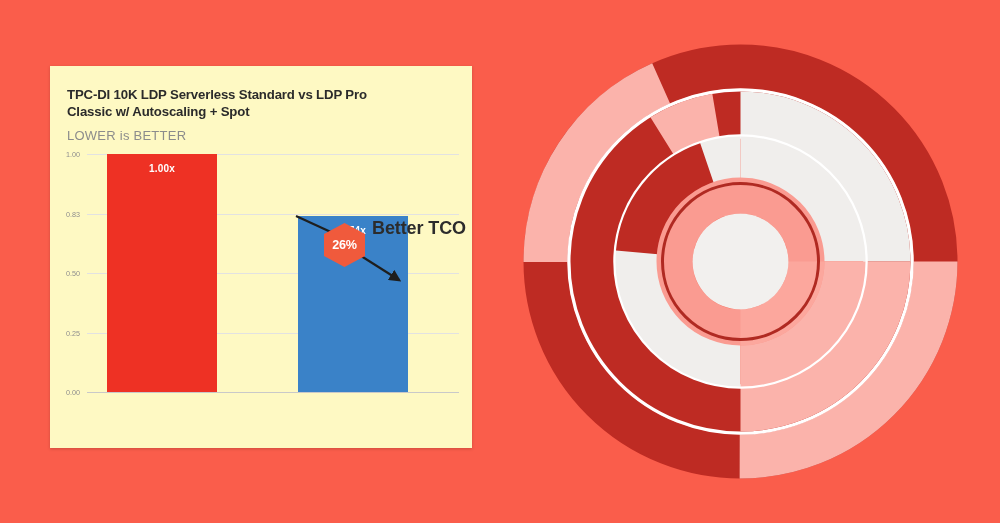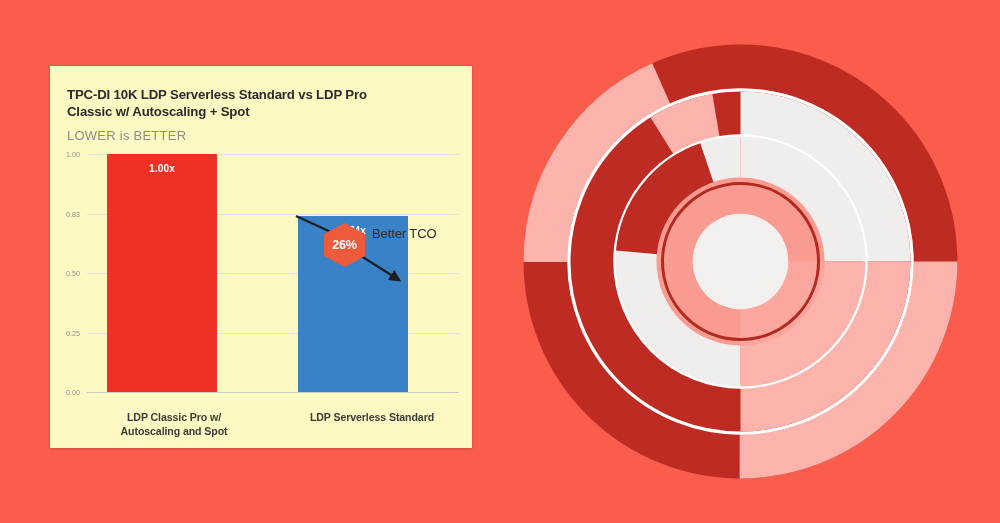--- a/index.html
+++ b/index.html
@@ -137,23 +137,23 @@
   }
   #badge-26 span {
     color: #FFFFFF;
     font-size: 12.6px;
     font-weight: bold;
     letter-spacing: -0.3px;
   }
   #better-tco {
     position: absolute;
     left: 322px;
-    top: 160px;
-    font-size: 13px;
-    font-weight: normal;
+    top: 152px;
+    font-size: 18px;
+    font-weight: bold;
     color: #2C2C2C;
     letter-spacing: -0.1px;
     white-space: nowrap;
   }
 
   
   #ring-graphic {
     position: absolute;
     left: 508px;
     top: 44px;
@@ -191,22 +191,20 @@
       </div>
 
       <div class="bar" id="bar-0" style="height: 238px; background: rgb(238, 49, 36);">
         <div class="bar-value">1.00x</div>
       </div>
       <div class="bar" id="bar-1" style="height: 176.12px; background: rgb(58, 130, 200);">
         <div class="bar-value">0.74x</div>
       </div>
     </div>
 
-    <div class="xlabel" id="xlabel-0">LDP Classic Pro w/ Autoscaling and Spot</div>
-    <div class="xlabel" id="xlabel-1">LDP Serverless Standard</div>
 
     <svg id="annotation-layer" viewBox="0 0 422 382">
       <defs>
         <marker id="arrowhead" markerWidth="5.5" markerHeight="5.5" refX="4.3" refY="2.75" orient="auto">
           <polygon points="0,0 5.5,2.75 0,5.5" fill="#1E1E1E"></polygon>
         </marker>
       </defs>
       <line x1="246" y1="150" x2="283" y2="167" stroke="#1E1E1E" stroke-width="2.2"></line>
       <line x1="308" y1="188" x2="349" y2="214" stroke="#1E1E1E" stroke-width="2.2" marker-end="url(#arrowhead)"></line>
     </svg>

